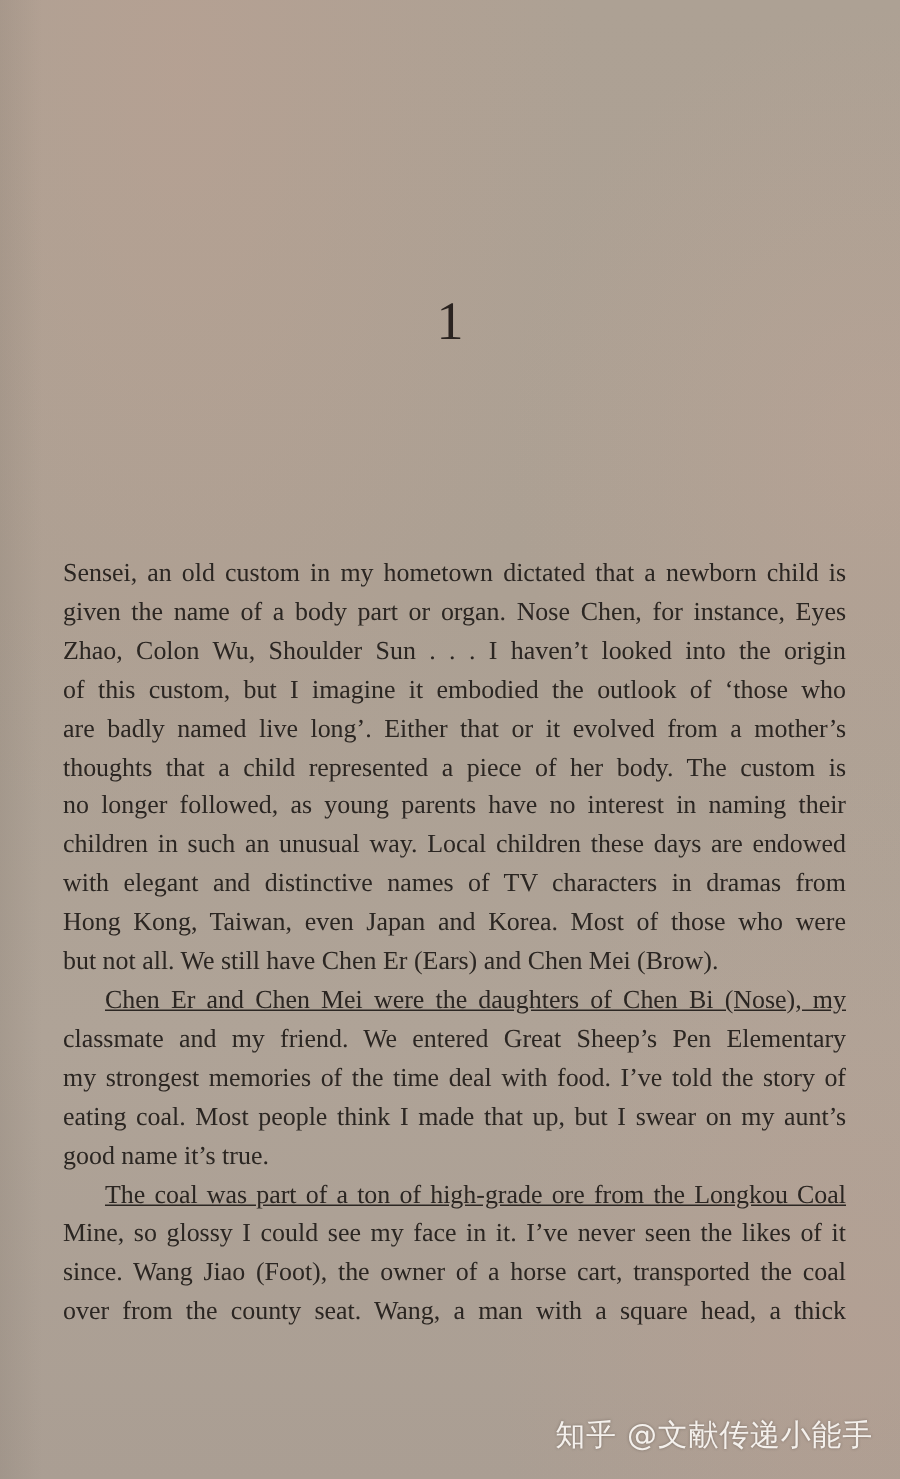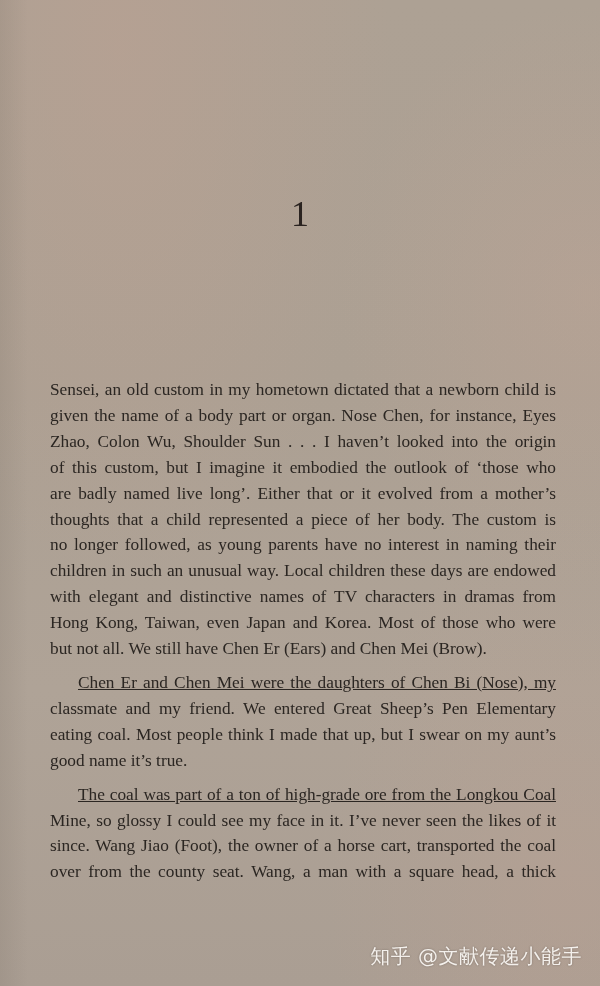--- a/index.html
+++ b/index.html
@@ -40,21 +40,21 @@
     .body-text {
       position: absolute;
       left: 42px;
       top: 369px;
       width: 522px;
       font-size: 17.3px;
       line-height: 25.9px;
       color: #2b2622;
     }
     .body-text p {
-      margin: 8px;
+      margin: 0;
       text-align: justify;
       text-align-last: justify;
     }
     .body-text p .line {
       display: block;
       text-align: justify;
       text-align-last: justify;
       white-space: nowrap;
       word-spacing: 0;
     }
@@ -92,20 +92,21 @@
       <span class="line">thoughts that a child represented a piece of her body. The custom is</span>
       <span class="line">no longer followed, as young parents have no interest in naming their</span>
       <span class="line">children in such an unusual way. Local children these days are endowed</span>
       <span class="line">with elegant and distinctive names of TV characters in dramas from</span>
       <span class="line">Hong Kong, Taiwan, even Japan and Korea. Most of those who were</span>
       <span class="line last">but not all. We still have Chen Er (Ears) and Chen Mei (Brow).</span>
     </p>
     <p class="indent">
       <span class="line first">Chen Er and Chen Mei were the daughters of Chen Bi (Nose), my</span>
       <span class="line">classmate and my friend. We entered Great Sheep’s Pen Elementary</span>
+      <span class="line">my strongest memories of the time deal with food. I’ve told the story of</span>
       <span class="line">eating coal. Most people think I made that up, but I swear on my aunt’s</span>
       <span class="line last">good name it’s true.</span>
     </p>
     <p class="indent">
       <span class="line first">The coal was part of a ton of high-grade ore from the Longkou Coal</span>
       <span class="line">Mine, so glossy I could see my face in it. I’ve never seen the likes of it</span>
       <span class="line">since. Wang Jiao (Foot), the owner of a horse cart, transported the coal</span>
       <span class="line">over from the county seat. Wang, a man with a square head, a thick</span>
     </p>
   </div>

